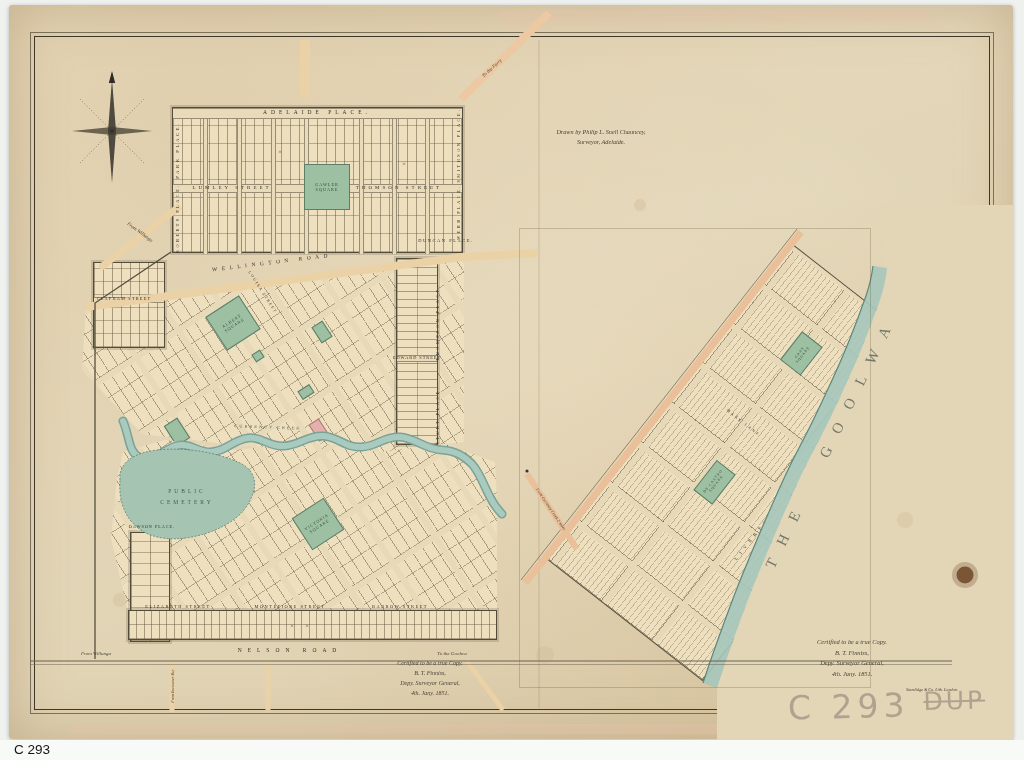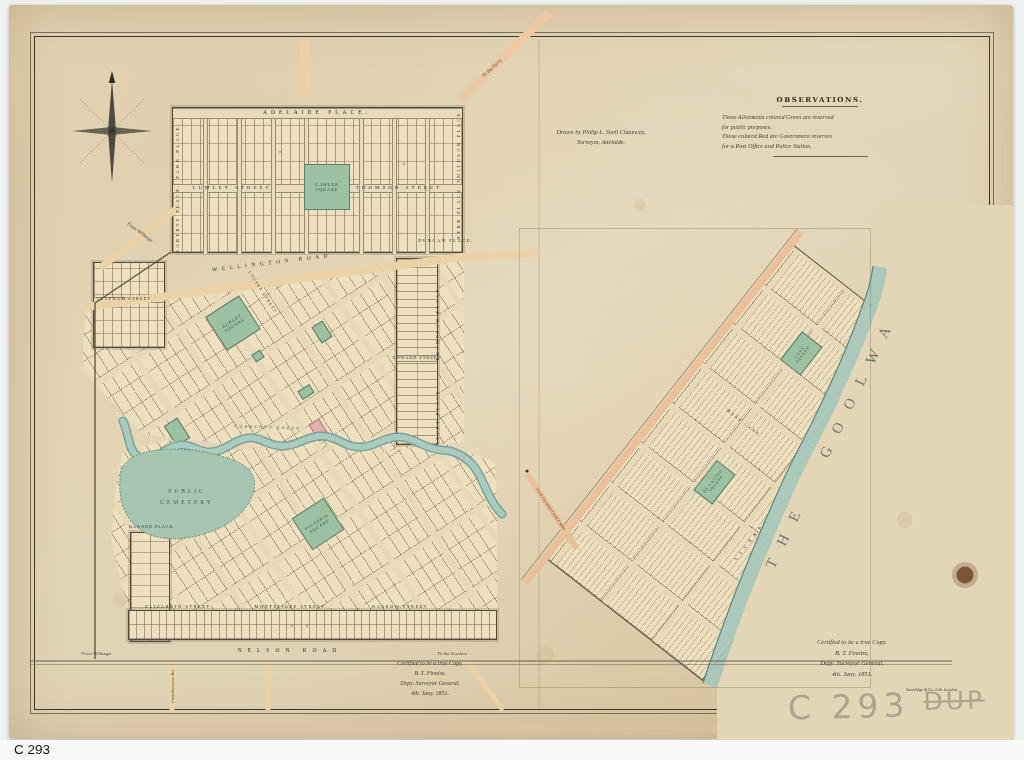--- a/index.html
+++ b/index.html
@@ -262,29 +262,20 @@
   <div class="note" style="left:96px;top:653px;">From Willunga</div>
   <div class="note" style="left:452px;top:653px;">To the Goolwa</div>
   <div class="note" style="left:172px;top:686px;font-size:4px;transform:translate(-50%,-50%) rotate(-90deg);">From Encounter Bay</div>
   <div class="note" style="left:551px;top:509px;font-size:4.2px;transform:translate(-50%,-50%) rotate(56deg);">From Currency Creek 2 miles</div>
 
   <div class="cert" style="left:601px;top:137px;font-size:6.2px;">
     <div>Drawn by Philip L. Snell Chauncey,</div>
     <div>Surveyor, Adelaide.</div>
   </div>
 
-  <div id="obs">
-    <div class="obs-title">OBSERVATIONS.</div>
-    <div class="rule"></div>
-    <div class="obs-line">These Allotments colored Green are reserved</div>
-    <div class="obs-line">for public purposes.</div>
-    <div class="obs-line">Those colored Red are Government reserves</div>
-    <div class="obs-line">for a Post Office and Police Station.</div>
-    <div class="rule end"></div>
-  </div>
 
   <div class="cert" style="left:430px;top:679px;font-size:6px;">
     <div>Certified to be a true Copy.</div>
     <div>B. T. Finniss,</div>
     <div>Depy. Surveyor General,</div>
     <div>4th. Jany. 1851.</div>
   </div>
   <div class="cert" style="left:852px;top:658px;font-size:6.4px;">
     <div>Certified to be a true Copy.</div>
     <div>B. T. Finniss,</div>

